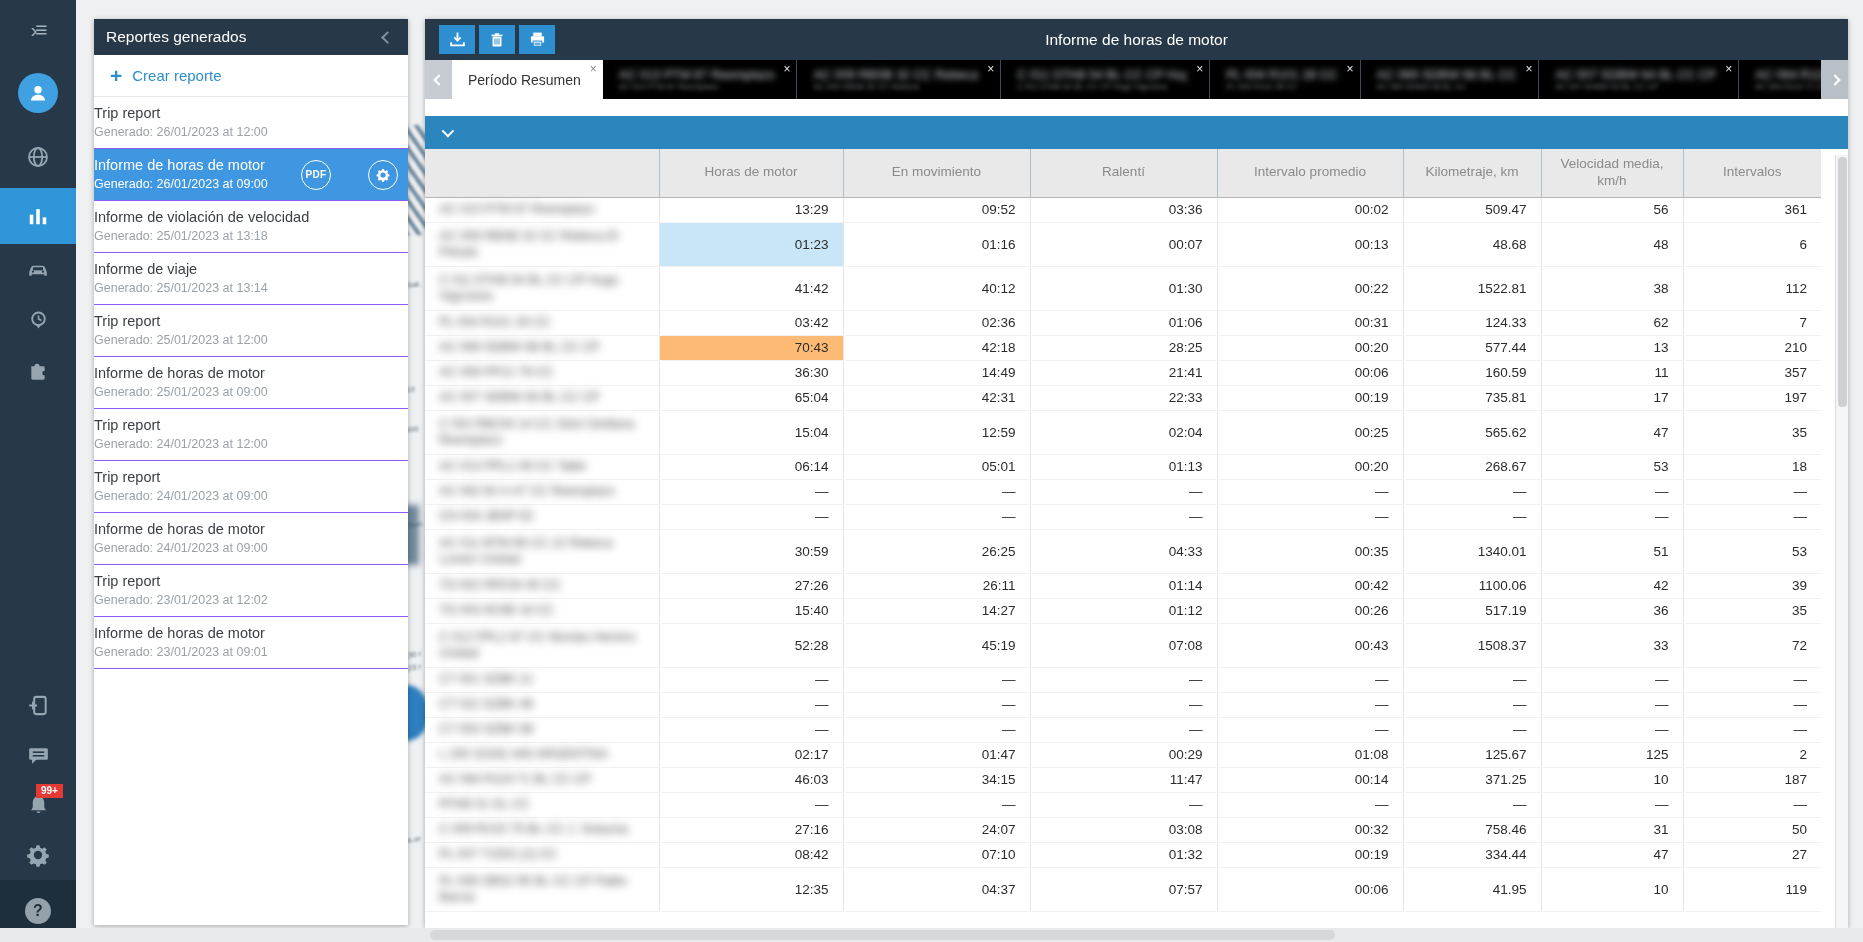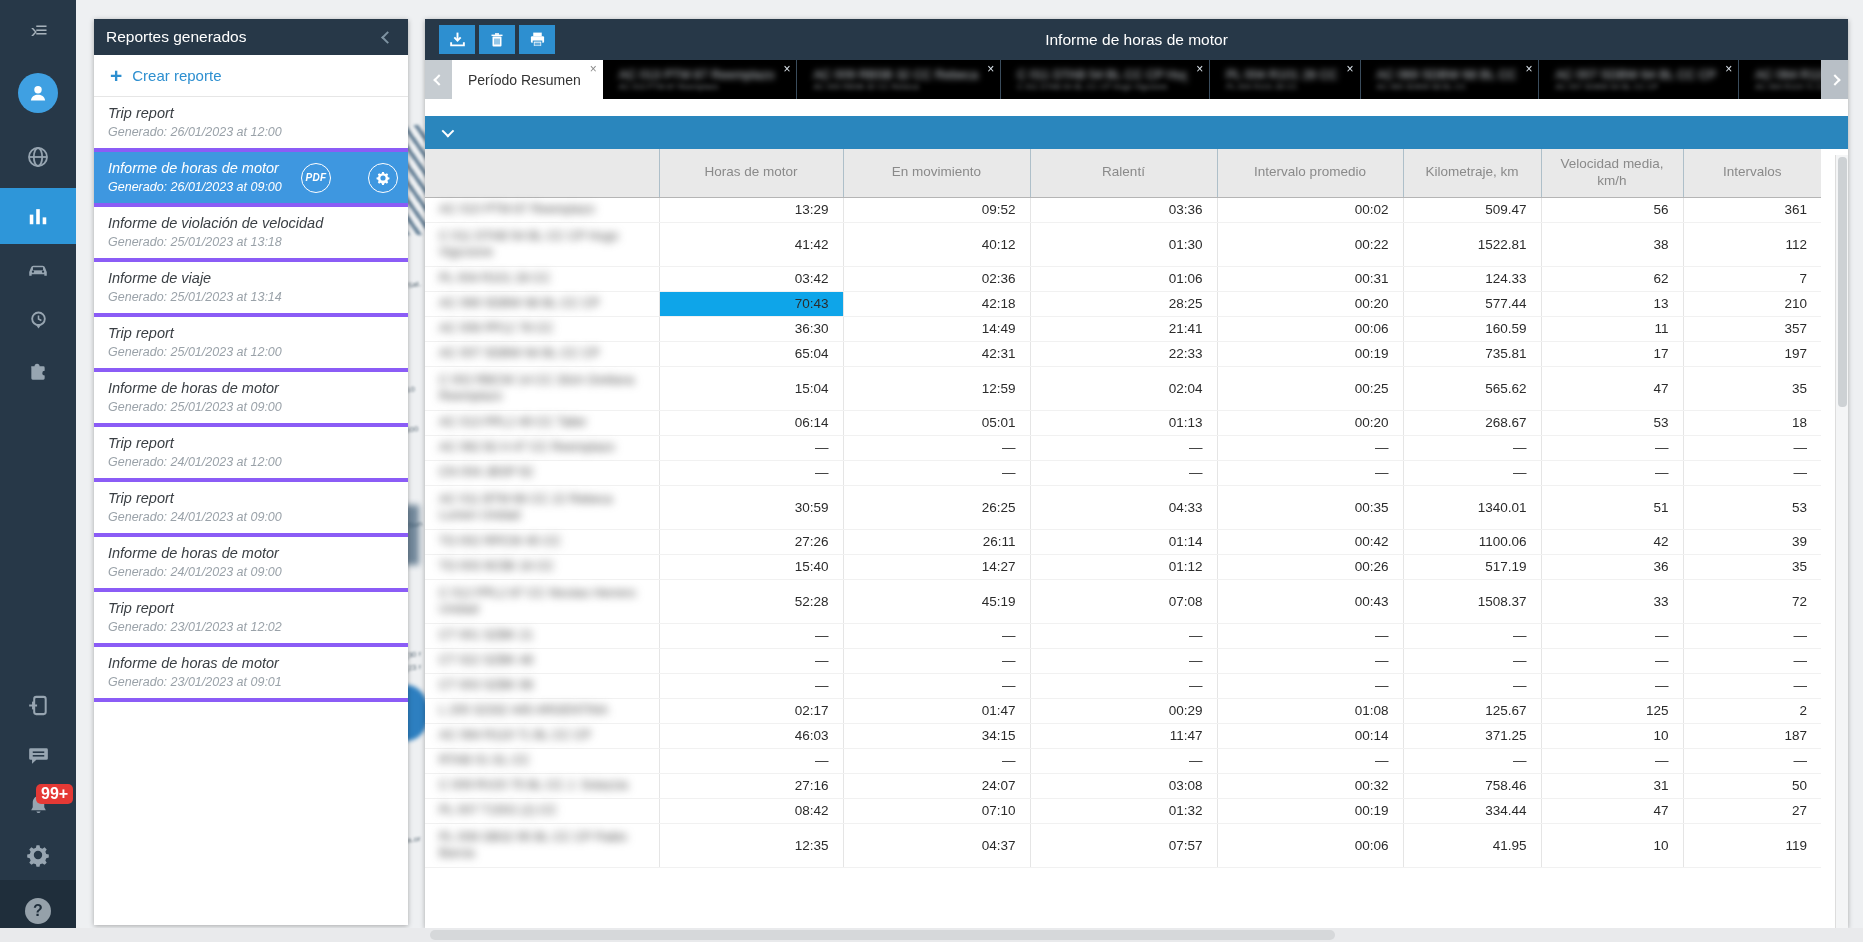--- a/index.html
+++ b/index.html
@@ -7,40 +7,40 @@
   body { font-family:"Liberation Sans","DejaVu Sans",sans-serif; background:#eef0f2; position:relative; }
 
   
   .rail { position:absolute; left:0; top:0; width:76px; height:942px; background:#273848; z-index:5; display:flex; flex-direction:column; align-items:center; }
   .rail-icon { width:76px; height:50px; display:flex; align-items:center; justify-content:center; color:#97a5b1; cursor:pointer; position:relative; flex:0 0 auto; }
   .rail-icon svg { display:block; }
   .menu-glyph { font-size:21px; color:#a7b2bb; letter-spacing:-2px; }
   .avatar-circle { width:40px; height:40px; border-radius:50%; background:#3fa0e2; display:flex; align-items:center; justify-content:center; }
   .rail-active { background:#2e96d9; height:56px; }
   .rail-spacer { flex:1 1 auto; }
-  .badge { position:absolute; top:4px; left:36px; background:#e53935; color:#fff; font-size:16px; font-weight:bold; border-radius:5px; padding:2px 5px; line-height:1; }
+  .badge { position:absolute; top:4px; left:36px; background:#e53935; color:#fff; font-size:10px; font-weight:bold; border-radius:0; padding:2px 5px; line-height:1; }
   .rail-footer { width:76px; height:62px; background:#1f2e3b; display:flex; align-items:center; justify-content:center; }
   .help-circle { width:26px; height:26px; border-radius:50%; background:#95a1aa; color:#1f2e3b; font-weight:bold; font-size:16px; display:flex; align-items:center; justify-content:center; }
 
   
   .bg-strip { position:absolute; left:405px; top:95px; width:22px; height:833px; z-index:1; overflow:hidden; }
   .stripes { position:absolute; left:0; top:30px; width:22px; height:110px; background:repeating-linear-gradient(55deg,#4a6a85 0 4px,transparent 4px 10px); filter:blur(1.5px); opacity:.8; }
   .smudge { position:absolute; font-size:8px; color:#5a6a76; filter:blur(1.2px); transform:rotate(-8deg); }
   .blue-ball { position:absolute; left:-20px; top:590px; width:44px; height:56px; border-radius:50%; background:#2d7fc0; filter:blur(2px); }
   .dark-blob { position:absolute; left:-6px; top:410px; width:20px; height:60px; background:#3b5a74; filter:blur(3px); opacity:.7; }
 
   
   .reports { position:absolute; left:94px; top:19px; width:314px; height:906px; background:#fff; z-index:4; box-shadow:0 1px 5px rgba(0,0,0,.3); display:flex; flex-direction:column; }
   .reports-header { background:#273848; height:36px; flex:0 0 auto; display:flex; align-items:center; padding:0 12px; }
   .reports-title { color:#fff; font-size:15.5px; flex:1; }
   .collapse-btn { cursor:pointer; padding:2px 4px; }
   .create-row { height:42px; display:flex; align-items:center; padding:0 16px; border-bottom:1px solid #e6e6e6; cursor:pointer; flex:0 0 auto; }
   .create-plus { color:#2d8fd0; font-size:21px; font-weight:bold; margin-right:10px; line-height:1; }
   .create-label { color:#2d8fd0; font-size:15px; }
-  .report-item { padding:8px 14px 9px; border-bottom:4px solid #8b5cf6; cursor:pointer; position:relative;font-style:italic; }
+  .report-item { padding:8px 0 9px; border-bottom:1px solid #8b5cf6; cursor:pointer; position:relative; }
   .report-item .r-title { font-size:14.5px; color:#3a3f44; margin-bottom:4px; }
   .report-item .r-sub { font-size:12.5px; color:#9aa2a9; }
   .report-item.selected { background:#3e97e0; }
   .report-item.selected .r-title, .report-item.selected .r-sub { color:#fff; }
   .item-actions { position:absolute; right:10px; top:50%; transform:translateY(-50%); display:flex; gap:7px; }
   .circle-btn { width:30px; height:30px; border-radius:50%; border:1.5px solid #fff; color:#fff; display:flex; align-items:center; justify-content:center; cursor:pointer; background:transparent;margin-left:30px; }
   .pdf-btn { font-size:10px; font-weight:bold; letter-spacing:.3px; }
 
   
   .main { position:absolute; left:425px; top:19px; width:1423px; height:909px; z-index:3; box-shadow:0 1px 5px rgba(0,0,0,.3); display:flex; flex-direction:column; background:#fff; }
@@ -71,21 +71,21 @@
   table.grid { border-collapse:collapse; table-layout:fixed; width:1396px; flex:0 0 auto; }
   .grid th { background:#e9e9e9; color:#8a8a8a; font-weight:normal; font-size:13.5px; height:48px; border-right:1px solid #aebfc9; border-bottom:1px solid #b5b5b5; padding:4px 10px; text-align:center; vertical-align:middle; line-height:1.25; }
   .grid th:first-child { border-right:1px solid #aebfc9; }
   .grid th:last-child { border-right:none; }
   .grid td { border-right:1px solid #e5e5e5; border-bottom:1px solid #f1f1f1; font-size:13.5px; color:#2b2b2b; text-align:right; padding:2px 14px 2px 6px; height:25px; vertical-align:middle; }
   .grid td:last-child { border-right:none; }
   .grid tr.tall td { height:44px; }
   .grid td.unit-cell { text-align:left; padding:2px 8px 2px 14px; }
   .unit-name { filter:blur(4px); color:#4a4a4a; font-size:12.5px; line-height:1.3; display:block; overflow:hidden; }
   td.hl-blue { background:#c9e5f8; }
-  td.hl-red { background:#0ea5e9; }
+  td.hl-red { background:#fdba74; }
 
   .vscroll { position:absolute; right:0; top:56px; bottom:0; width:13px; background:#f4f5f6; border-left:1px solid #ddd; }
   .vscroll .thumb { position:absolute; top:2px; left:2px; width:9px; height:250px; background:#cdd1d4; border-radius:4px; }
   .hscroll { position:absolute; left:0; right:0; bottom:0; height:14px; background:#e9eaec; z-index:6; }
   .hscroll .thumb { position:absolute; left:430px; top:2px; width:905px; height:10px; background:#d6d8da; border-radius:5px; }
 </style>
 </head>
 <body>
 
 <aside class="rail">
@@ -362,20 +362,32 @@
             <td>13:29</td>
             <td>09:52</td>
             <td>03:36</td>
             <td>00:02</td>
             <td>509.47</td>
             <td>56</td>
             <td>361</td>
           </tr>
           <tr class="tall">
             <td class="unit-cell">
+              <span class="unit-name">AC 009 RBSB 32 CC Rebeca El Peludo</span>
+            </td>
+            <td class="hl-blue">01:23</td>
+            <td>01:16</td>
+            <td>00:07</td>
+            <td>00:13</td>
+            <td>48.68</td>
+            <td>48</td>
+            <td>6</td>
+          </tr>
+          <tr class="tall">
+            <td class="unit-cell">
               <span class="unit-name">C 011 DTAB 54 BL CC CP Hugo Vigccione</span>
             </td>
             <td>41:42</td>
             <td>40:12</td>
             <td>01:30</td>
             <td>00:22</td>
             <td>1522.81</td>
             <td>38</td>
             <td>112</td>
           </tr>

